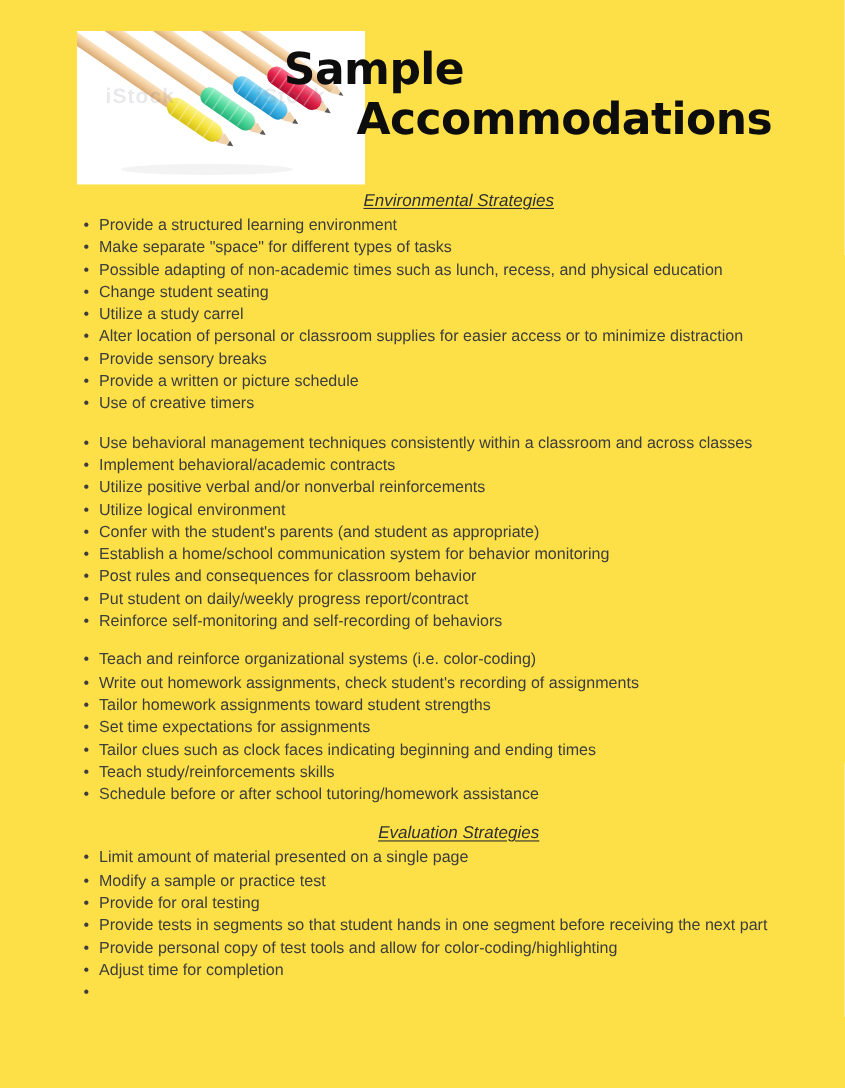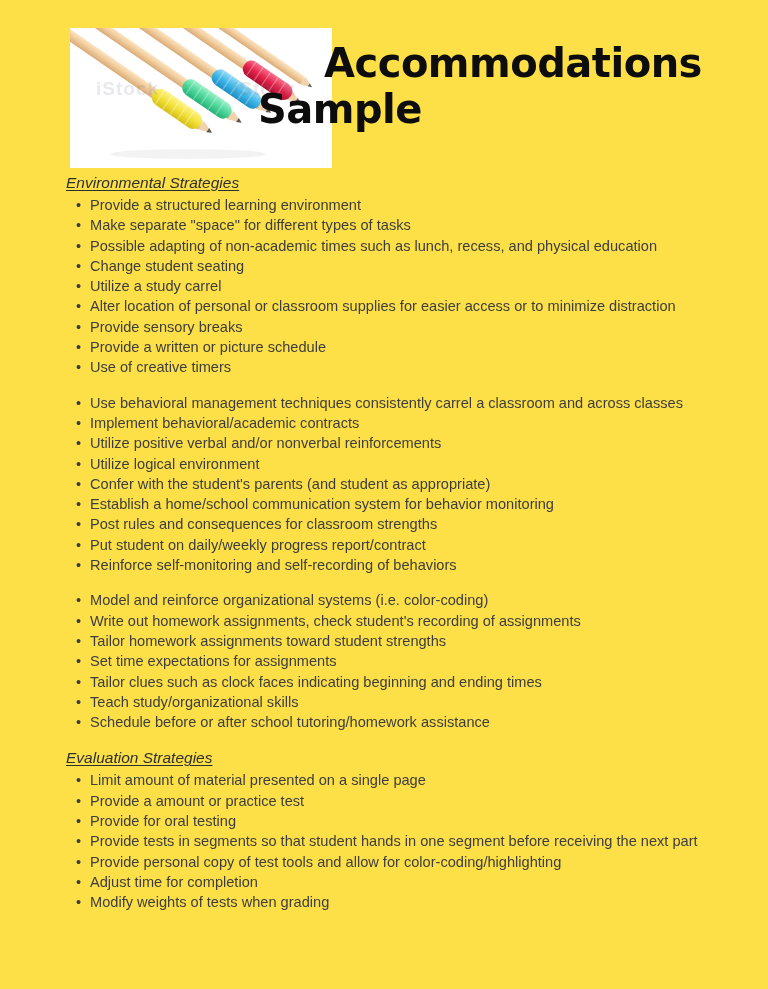--- a/index.html
+++ b/index.html
@@ -83,21 +83,21 @@
   .section-heading {
     margin: 0 0 2px 66px;
     font-size: 15.5px;
     font-style: italic;
     font-weight: normal;
     color: #2f2f2f;
     text-decoration: underline;
     text-underline-offset: 2px;
     display: inline-block;
   }
-  .heading-row { line-height: 21px; }
+  .heading-row { line-height: 21px; text-align: center; }
 
   ul.bullets {
     list-style: none;
     margin: 0;
     padding: 0;
   }
   ul.bullets li {
     position: relative;
     margin: 0 0 0 76px;
     padding-left: 14px;
@@ -226,71 +226,71 @@
 
         <ellipse cx="118" cy="126" rx="78" ry="5" fill="rgba(140,140,150,0.10)"></ellipse>
       </svg>
     </div>
 
     <div class="watermark">
       <span class="wm1">iStock</span><span class="wm2">iStock</span>
     </div>
 
     <div class="title-block">
+      <div class="title-line line1">Sample</div>
       <div class="title-line line2">Accommodations</div>
-      <div class="title-line line1">Sample</div>
     </div>
   </div>
 
   <div class="content" id="content">
       <div class="section">
         <div class="heading-row"><div class="section-heading">Environmental Strategies</div></div>
         <ul class="bullets">
           <li><span class="dot">•</span><span>Provide a structured learning environment</span></li>
           <li><span class="dot">•</span><span>Make separate "space" for different types of tasks</span></li>
           <li><span class="dot">•</span><span>Possible adapting of non-academic times such as lunch, recess, and physical education</span></li>
           <li><span class="dot">•</span><span>Change student seating</span></li>
           <li><span class="dot">•</span><span>Utilize a study carrel</span></li>
           <li><span class="dot">•</span><span>Alter location of personal or classroom supplies for easier access or to minimize distraction</span></li>
           <li><span class="dot">•</span><span>Provide sensory breaks</span></li>
           <li><span class="dot">•</span><span>Provide a written or picture schedule</span></li>
           <li><span class="dot">•</span><span>Use of creative timers</span></li>
         </ul>
       </div>
       <div class="section">
         <ul class="bullets">
-          <li><span class="dot">•</span><span>Use behavioral management techniques consistently carrel a classroom and across classes</span></li>
+          <li><span class="dot">•</span><span>Use behavioral management techniques consistently within a classroom and across classes</span></li>
           <li><span class="dot">•</span><span>Implement behavioral/academic contracts</span></li>
           <li><span class="dot">•</span><span>Utilize positive verbal and/or nonverbal reinforcements</span></li>
           <li><span class="dot">•</span><span>Utilize logical environment</span></li>
           <li><span class="dot">•</span><span>Confer with the student's parents (and student as appropriate)</span></li>
           <li><span class="dot">•</span><span>Establish a home/school communication system for behavior monitoring</span></li>
-          <li><span class="dot">•</span><span>Post rules and consequences for classroom strengths</span></li>
+          <li><span class="dot">•</span><span>Post rules and consequences for classroom behavior</span></li>
           <li><span class="dot">•</span><span>Put student on daily/weekly progress report/contract</span></li>
           <li><span class="dot">•</span><span>Reinforce self-monitoring and self-recording of behaviors</span></li>
         </ul>
       </div>
       <div class="section">
         <ul class="bullets">
-          <li><span class="dot">•</span><span>Model and reinforce organizational systems (i.e. color-coding)</span></li>
+          <li><span class="dot">•</span><span>Teach and reinforce organizational systems (i.e. color-coding)</span></li>
           <li><span class="dot">•</span><span>Write out homework assignments, check student's recording of assignments</span></li>
           <li><span class="dot">•</span><span>Tailor homework assignments toward student strengths</span></li>
           <li><span class="dot">•</span><span>Set time expectations for assignments</span></li>
           <li><span class="dot">•</span><span>Tailor clues such as clock faces indicating beginning and ending times</span></li>
-          <li><span class="dot">•</span><span>Teach study/organizational skills</span></li>
+          <li><span class="dot">•</span><span>Teach study/reinforcements skills</span></li>
           <li><span class="dot">•</span><span>Schedule before or after school tutoring/homework assistance</span></li>
         </ul>
       </div>
       <div class="section">
         <div class="heading-row"><div class="section-heading">Evaluation Strategies</div></div>
         <ul class="bullets">
           <li><span class="dot">•</span><span>Limit amount of material presented on a single page</span></li>
-          <li><span class="dot">•</span><span>Provide a amount or practice test</span></li>
+          <li><span class="dot">•</span><span>Modify a sample or practice test</span></li>
           <li><span class="dot">•</span><span>Provide for oral testing</span></li>
           <li><span class="dot">•</span><span>Provide tests in segments so that student hands in one segment before receiving the next part</span></li>
           <li><span class="dot">•</span><span>Provide personal copy of test tools and allow for color-coding/highlighting</span></li>
           <li><span class="dot">•</span><span>Adjust time for completion</span></li>
-          <li><span class="dot">•</span><span>Modify weights of tests when grading</span></li>
+          <li><span class="dot">•</span></li>
         </ul>
       </div>
     </div>
 
 </div>
 
 </body></html>

